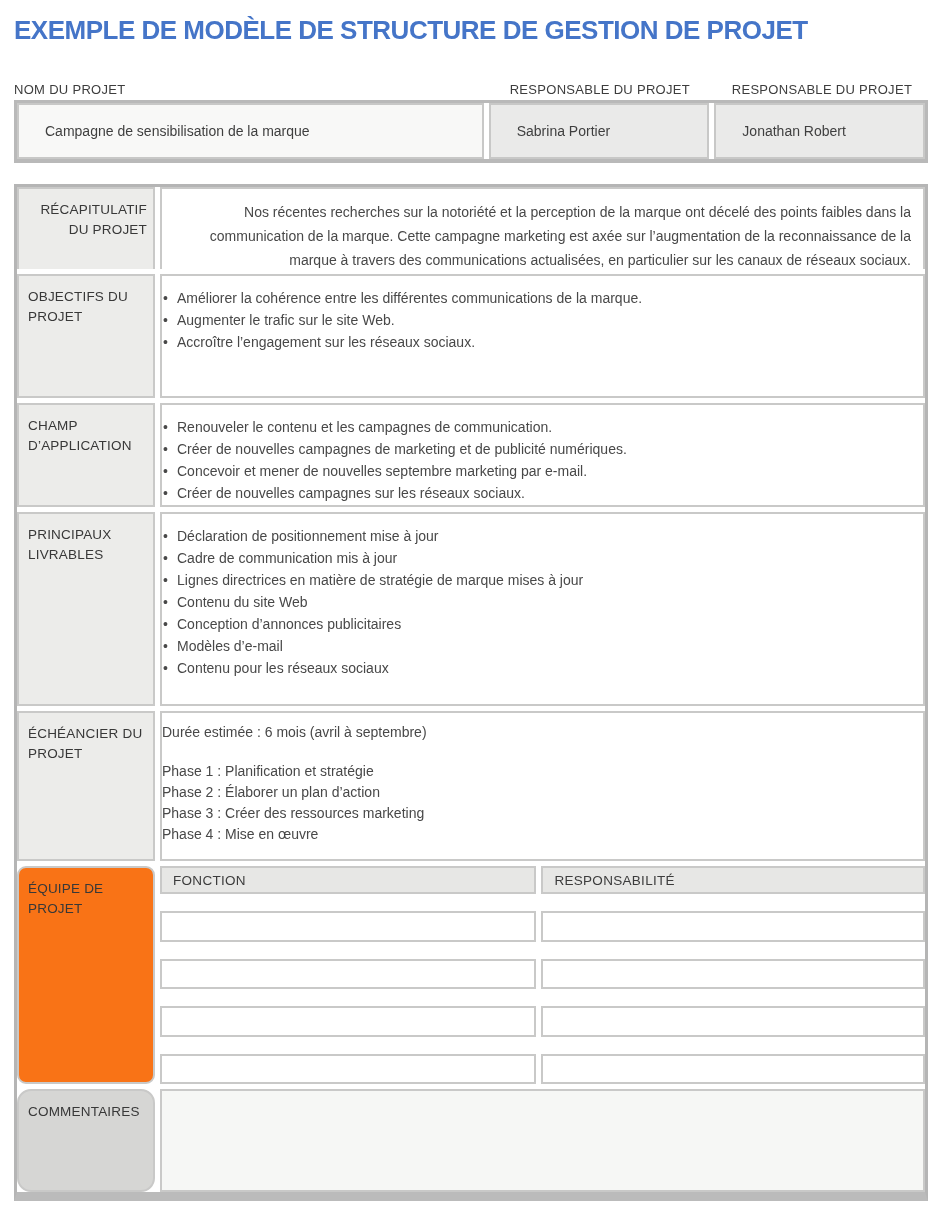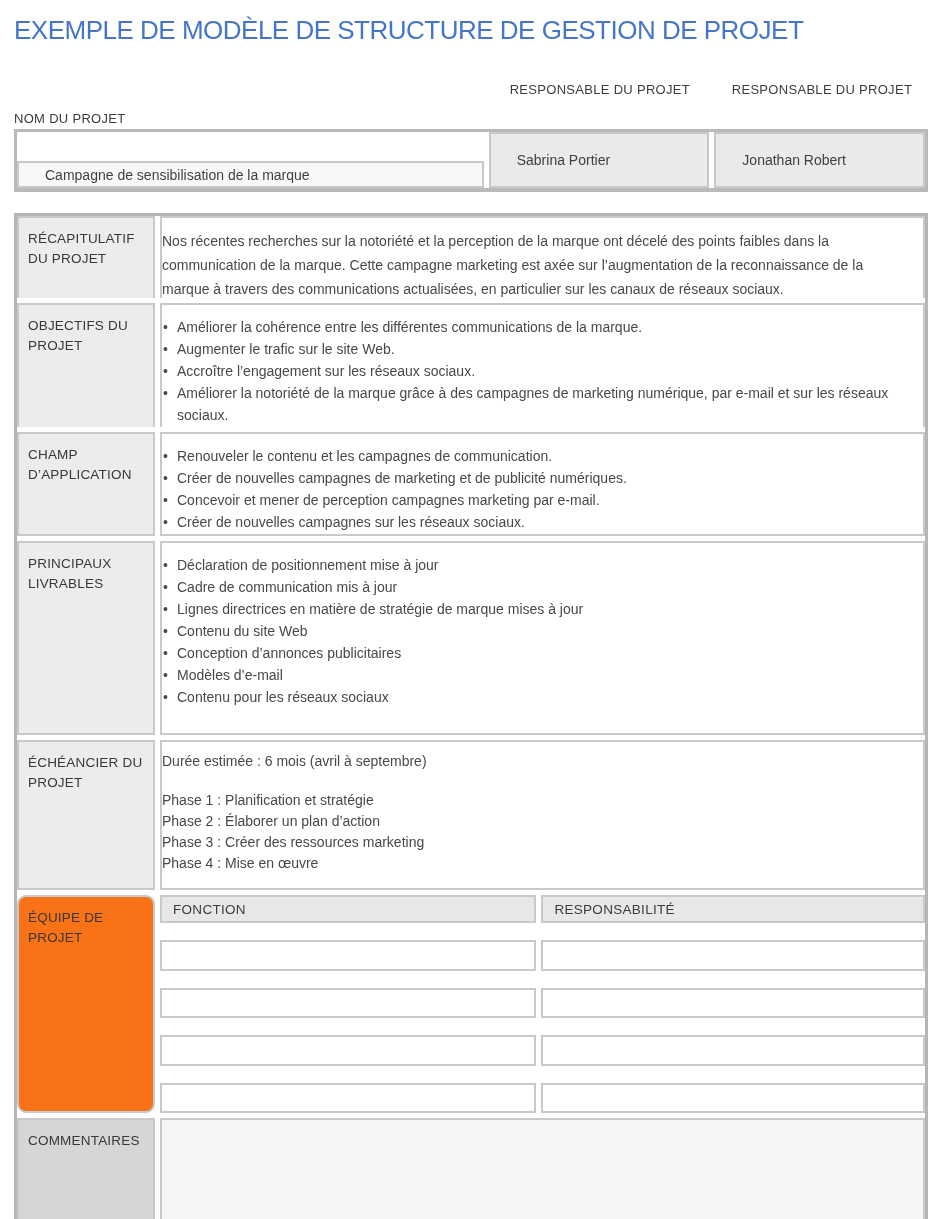--- a/index.html
+++ b/index.html
@@ -6,30 +6,30 @@
   html,body { background:#ffffff; }
   body {
     width:943px; min-height:1219px;
     font-family:"Liberation Sans", sans-serif;
     color:#454545;
   }
   .doc { padding:15px 15px 0 14px; width:943px; }
 
   
   .title {
-    color:#4575C8; font-size:26px; font-weight:normal;
+    color:#4575C8; font-size:26px; font-weight:bold;
     letter-spacing:-0.5px; margin-bottom:36px;
   }
 
   
   .info-labels { display:flex; gap:5px; margin-bottom:3px; }
   .info-labels .lbl {
     font-size:13px; color:#3d3d3d; letter-spacing:0.3px;
   }
-  .w-name { width:51.4%; text-align:left;margin-top:29px; }
+  .w-name { width:51.4%; text-align:left; }
   .w-mgr  { width:24.3%; text-align:center; }
   .w-own  { flex:1;      text-align:center; }
 
   
   .info-table {
     display:flex; gap:5px; background:#ffffff;
     border:3px solid #b9b9b9; border-bottom-width:4px;
     height:63px; margin-bottom:21px;
   }
   .info-cell {
@@ -38,31 +38,31 @@
   }
   .info-cell.first { background:#f8f8f7; }
   .info-cell.gray  { background:#eaeae9; }
 
   
   .main-table {
     display:grid; gap:5px; background:#ffffff;
     border:3px solid #b5b5b5; border-bottom:9px solid #bbbbbb;
   }
   .row { display:grid; grid-template-columns:138px 1fr; gap:5px; overflow:hidden; }
-  .h-recap { height:82px; } .h-obj { height:124px; } .h-champ { height:104px; }
+  .h-recap { height:82px;text-align:right; } .h-obj { height:124px; } .h-champ { height:104px; }
   .h-livr { height:194px; } .h-ech { height:150px; } .h-team { height:218px; }
   .h-comm { height:103px; }
 
   .label-cell {
     background:#ececea; border:2px solid #c9c9c8;
     padding:11px 6px 0 9px; font-size:13.5px; color:#383838;
     letter-spacing:0.2px; line-height:1.45;
   }
   .label-cell.team-bg { background:#f97316;border-radius:9px; }
-  .label-cell.comm-bg { background:#d6d6d4; }
+  .label-cell.comm-bg { background:#d6d6d4;border-radius:14px; }
 
   .content-cell {
     background:#ffffff; border:2px solid #c9c9c8;
     padding:9px 12px 0 0; font-size:14px; color:#484848;
   }
   .content-cell.paragraph { line-height:1.72; padding-top:11px; }
   .content-cell ul { list-style:none; margin-top:3px; }
   .content-cell li {
     position:relative; padding-left:15px; line-height:1.57; margin-bottom:0;
   }
@@ -110,32 +110,31 @@
       <div class="content-cell paragraph">Nos récentes recherches sur la notoriété et la perception de la marque ont décelé des points faibles dans la communication de la marque. Cette campagne marketing est axée sur l’augmentation de la reconnaissance de la marque à travers des communications actualisées, en particulier sur les canaux de réseaux sociaux.</div>
     </div>
 
     <div class="row h-obj">
       <div class="label-cell">OBJECTIFS DU PROJET</div>
       <div class="content-cell">
         <ul>
           <li>Améliorer la cohérence entre les différentes communications de la marque.</li>
           <li>Augmenter le trafic sur le site Web.</li>
           <li>Accroître l’engagement sur les réseaux sociaux.</li>
-          <li>Améliorer la notoriété de la marque grâce à des campagnes de marketing numérique, par e-mail et sur les réseaux sociaux.</li>
         </ul>
       </div>
     </div>
 
     <div class="row h-champ">
       <div class="label-cell">CHAMP D’APPLICATION</div>
       <div class="content-cell">
         <ul>
           <li>Renouveler le contenu et les campagnes de communication.</li>
           <li>Créer de nouvelles campagnes de marketing et de publicité numériques.</li>
-          <li>Concevoir et mener de perception campagnes marketing par e-mail.</li>
+          <li>Concevoir et mener de nouvelles septembre marketing par e-mail.</li>
           <li>Créer de nouvelles campagnes sur les réseaux sociaux.</li>
         </ul>
       </div>
     </div>
 
     <div class="row h-livr">
       <div class="label-cell">PRINCIPAUX LIVRABLES</div>
       <div class="content-cell">
         <ul>
           <li>Déclaration de positionnement mise à jour</li>

